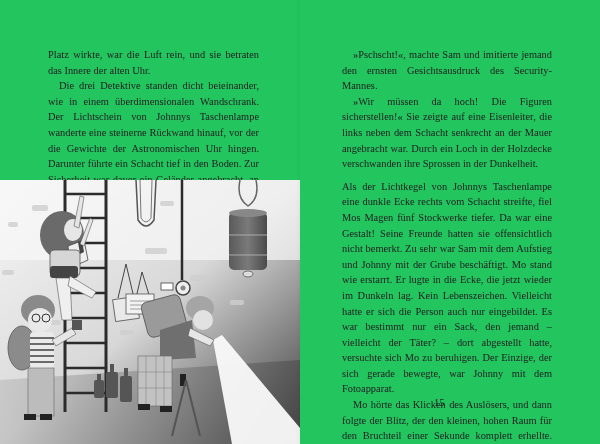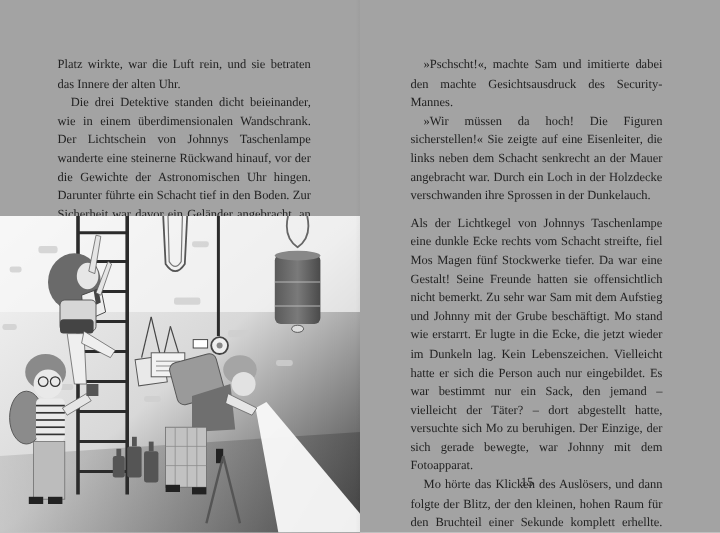--- a/index.html
+++ b/index.html
@@ -2,21 +2,21 @@
 <html><head>
   <meta charset="utf-8">
   <style>
     html, body { margin: 0; padding: 0; }
     body {
       width: 600px; height: 444px; overflow: hidden;
       background: #ffffff; position: relative;
       font-family: "Liberation Serif", "DejaVu Serif", serif;
       color: #222;
     }
-    .page { position: absolute; top: 0; height: 444px; background: #a3a3a3; }
+    .page { position: absolute; top: 0; height: 444px; background: #22c55e; }
     .page-left { left: 0; width: 300px; }
     .page-right { left: 300px; width: 300px; }
     .gutter {
       position: absolute; left: 296px; top: 0; width: 10px; height: 444px;
       background: linear-gradient(to right, rgba(0,0,0,0), rgba(0,0,0,0.04), rgba(0,0,0,0));
     }
     .column {
       position: absolute; font-size: 10.4px; line-height: 15.6px;
       text-align: justify; hyphens: manual;
     }
@@ -191,19 +191,19 @@
       </g>
     </svg>
   </div>
 </div>
 
 <div class="gutter"></div>
 
 <div class="page page-right"></div>
 
 <div class="column col-right">
-  <p class="indent">»Pschscht!«, machte Sam und imitierte dabei den machte Gesichtsausdruck des Security-Mannes.</p>
-  <p class="indent">»Wir müssen da hoch! Die Figuren sicherstellen!« Sie zeigte auf eine Eisenleiter, die links neben dem Schacht senkrecht an der Mauer angebracht war. Durch ein Loch in der Holzdecke verschwanden ihre Sprossen in der Dunkel­auch.</p>
+  <p class="indent">»Pschscht!«, machte Sam und imitierte jemand den ernsten Gesichtsausdruck des Security-Mannes.</p>
+  <p class="indent">»Wir müssen da hoch! Die Figuren sicherstellen!« Sie zeigte auf eine Eisenleiter, die links neben dem Schacht senkrecht an der Mauer angebracht war. Durch ein Loch in der Holzdecke verschwanden ihre Sprossen in der Dunkel­heit.</p>
   <p class="noindent spaced">Als der Lichtkegel von Johnnys Taschenlampe eine dunkle Ecke rechts vom Schacht streifte, fiel Mos Magen fünf Stockwerke tiefer. Da war eine Gestalt! Seine Freunde hat­ten sie offensichtlich nicht bemerkt. Zu sehr war Sam mit dem Aufstieg und Johnny mit der Grube beschäftigt. Mo stand wie erstarrt. Er lugte in die Ecke, die jetzt wieder im Dunkeln lag. Kein Lebenszeichen. Vielleicht hatte er sich die Person auch nur eingebildet. Es war bestimmt nur ein Sack, den jemand – vielleicht der Täter? – dort abgestellt hatte, versuchte sich Mo zu beruhigen. Der Einzige, der sich gerade bewegte, war Johnny mit dem Fotoapparat.</p>
   <p class="indent">Mo hörte das Klicken des Auslösers, und dann folgte der Blitz, der den kleinen, hohen Raum für den Bruchteil einer Sekunde komplett erhellte. Mos Atem stockte. Sie waren nicht allein. In der hintersten Ecke, direkt neben der Grube, hockte regungslos und zusammengesunken eine Person! Ein Toter? War der Diebstahl der Könige nur ein Ablen­kungsmanöver? Ging es hier eigentlich um Mord?</p>
 </div>
 
 <div class="page-number">15</div>
 
 </body></html>

